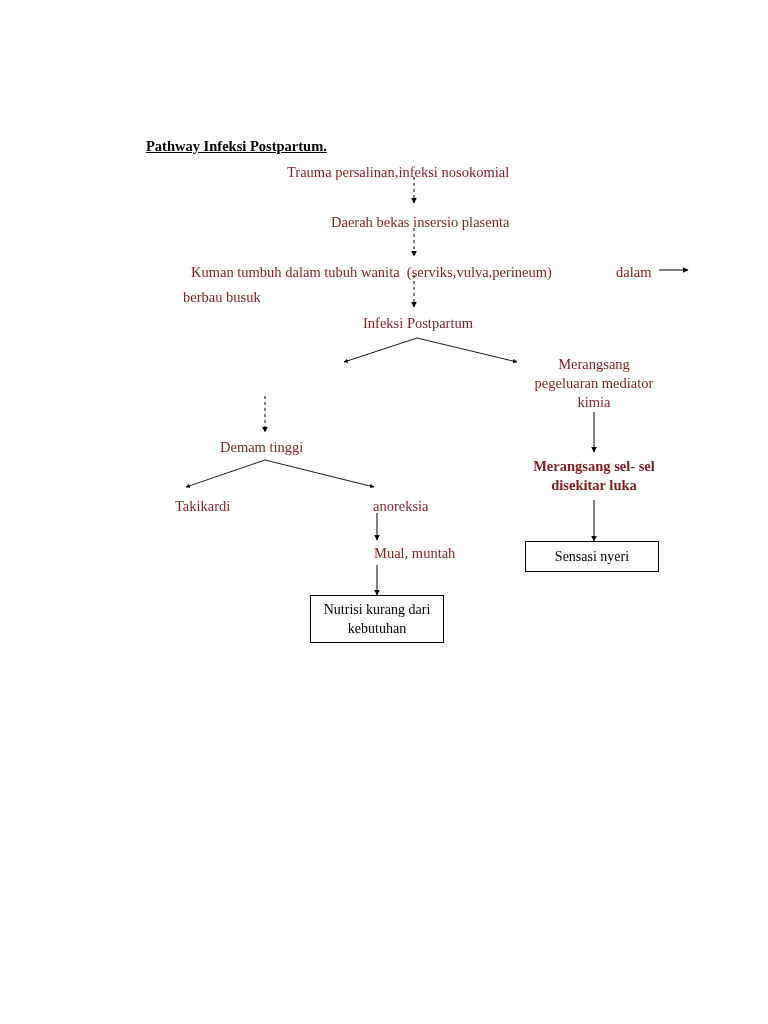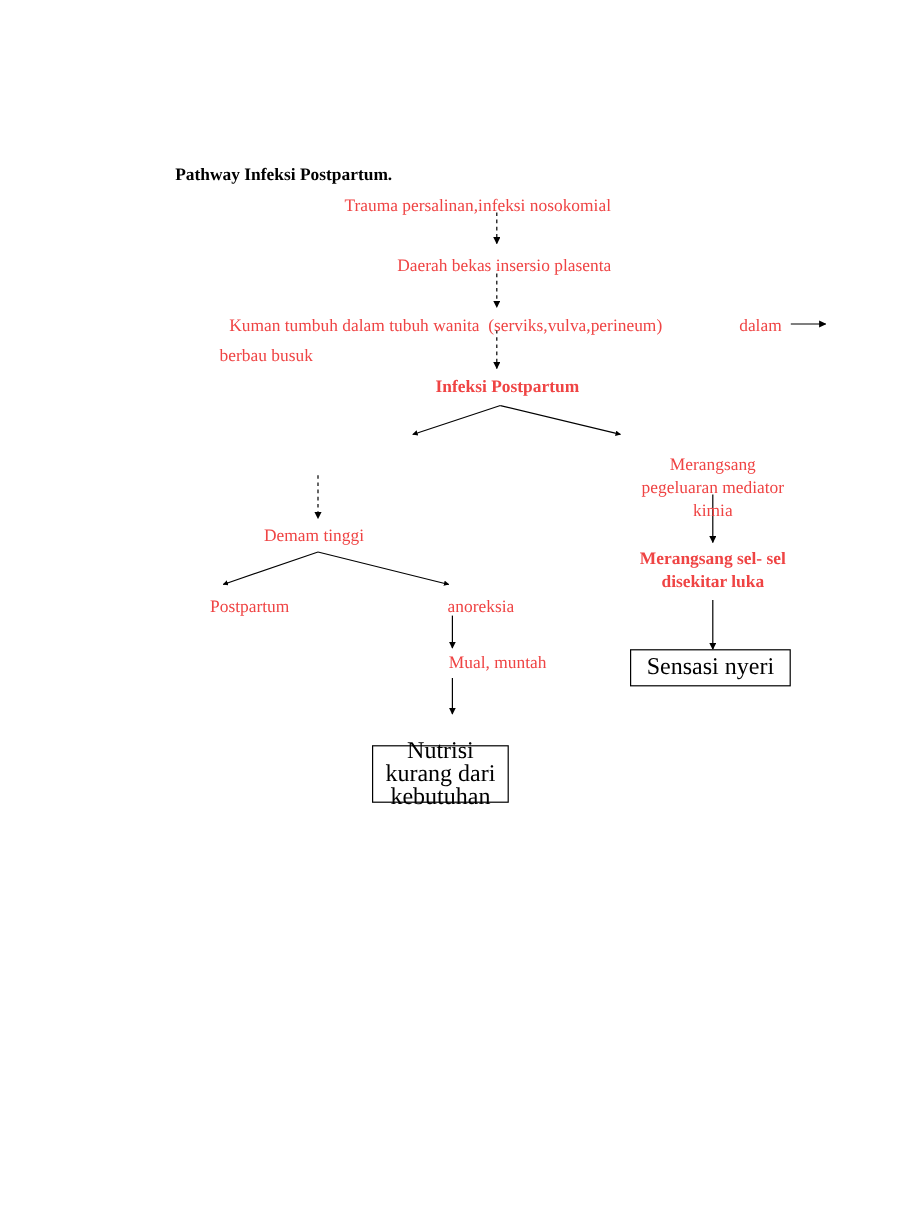--- a/index.html
+++ b/index.html
@@ -31,48 +31,49 @@
     width: 768px;
     height: 1024px;
     pointer-events: none;
   }
 
   .node {
     position: absolute;
     font-size: 14.5px;
     line-height: 19px;
     white-space: pre;
-    color: #ef4444;
+    color: #7f1d1d;
   }
   .node.centered {
     text-align: center;
     white-space: normal;
   }
   .node.bold {
-    font-weight: bold;
+    font-weight: normal;
   }
 
   .title {
     position: absolute;
     font-size: 14.5px;
     font-weight: bold;
     left: 146px;
     top: 138px;
     white-space: pre;
+    text-decoration: underline;
   }
 
   .boxed {
     position: absolute;
     border: 1.4px solid #000;
     box-sizing: border-box;
     display: flex;
     align-items: center;
     justify-content: center;
     text-align: center;
-    font-size: 20px;
+    font-size: 14px;
     line-height: 19px;
     background: #fff;
   }
 </style>
 </head>
 <body>
 
 <div id="diagram-canvas">
 
   <div class="title">Pathway Infeksi Postpartum.</div>
@@ -120,33 +121,33 @@
 
   <div class="node" style="left:331px; top:213px;">Daerah bekas insersio plasenta</div>
 
   <div class="node" style="left:183px; top:288px;">berbau busuk</div>
 
   <div class="node" style="left:616px; top:263px;">dalam</div>
 
   <div class="node bold" style="left:363px; top:314px;">Infeksi Postpartum</div>
 
 
-  <div class="node centered" style="left:529px; top:355px; width:130px;margin-top:24px;">Merangsang
+  <div class="node centered" style="left:529px; top:355px; width:130px;">Merangsang
 pegeluaran
 mediator kimia</div>
 
   <div class="node" style="left:220px; top:438px;">Demam tinggi</div>
 
   <div class="node centered" style="left:527px; top:457px; width:134px;font-weight:bold;">Merangsang sel-
 sel disekitar luka</div>
 
-  <div class="node" style="left:175px; top:497px;">Postpartum</div>
+  <div class="node" style="left:175px; top:497px;">Takikardi</div>
 
   <div class="node" style="left:345px; top:497px;margin-left:28px;">anoreksia</div>
 
   <div class="node" style="left:333px; top:544px;margin-left:41px;">Mual, muntah</div>
 
   <div class="boxed" style="left:525px; top:541px; width:134px; height:31px;">Sensasi nyeri</div>
 
-  <div class="boxed" style="left:310px; top:595px; width:114px; height:48px;margin-top:26px;">Nutrisi kurang
+  <div class="boxed" style="left:310px; top:595px; width:134px; height:48px;">Nutrisi kurang
 dari kebutuhan</div>
 
 </div>
 
 </body></html>

